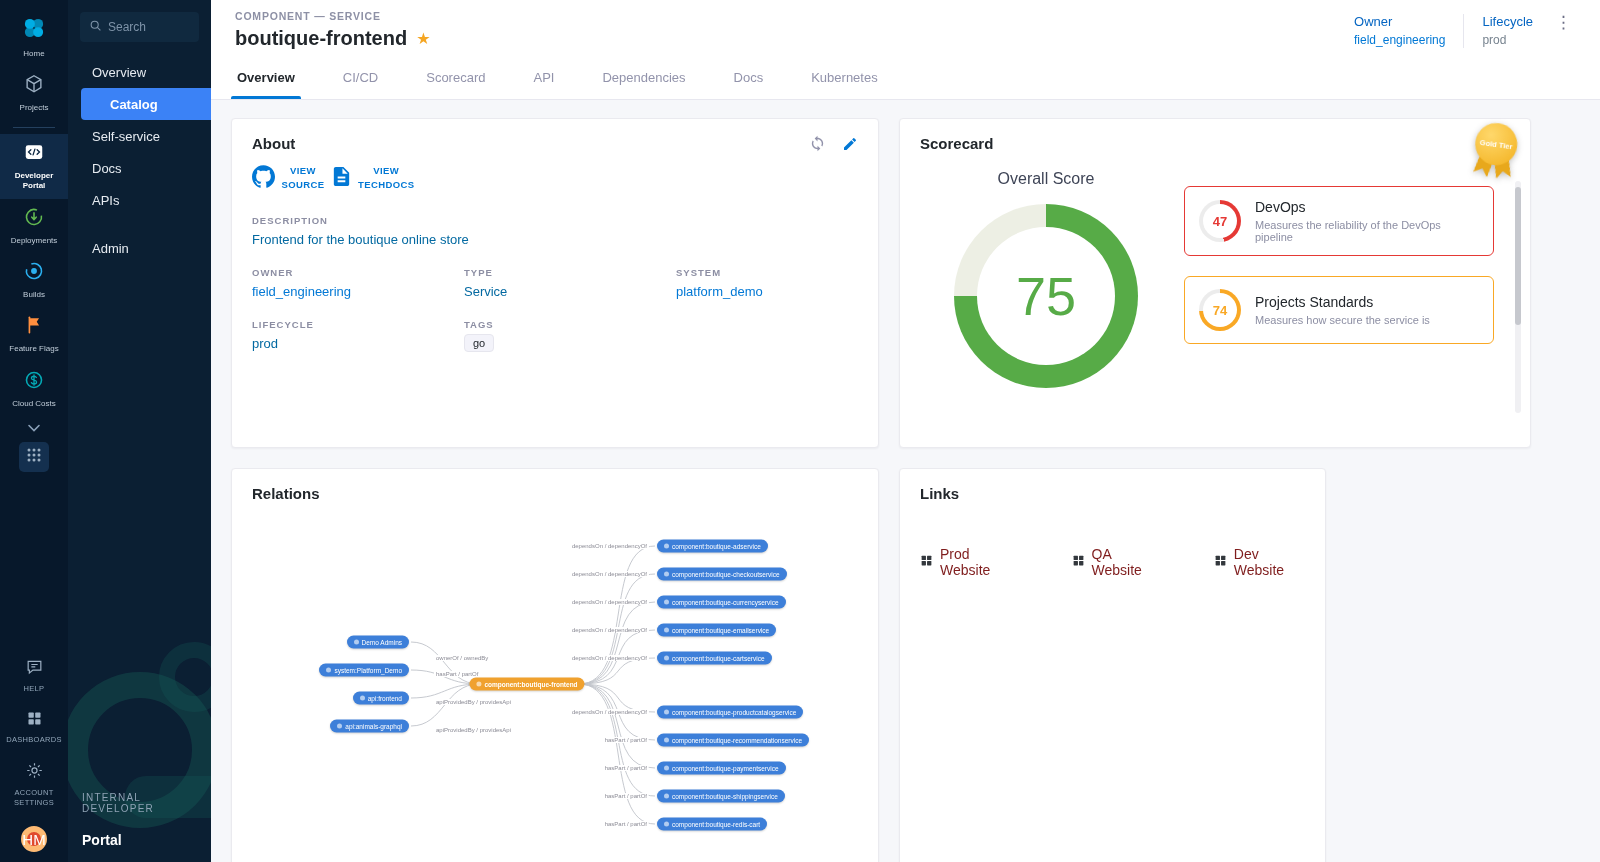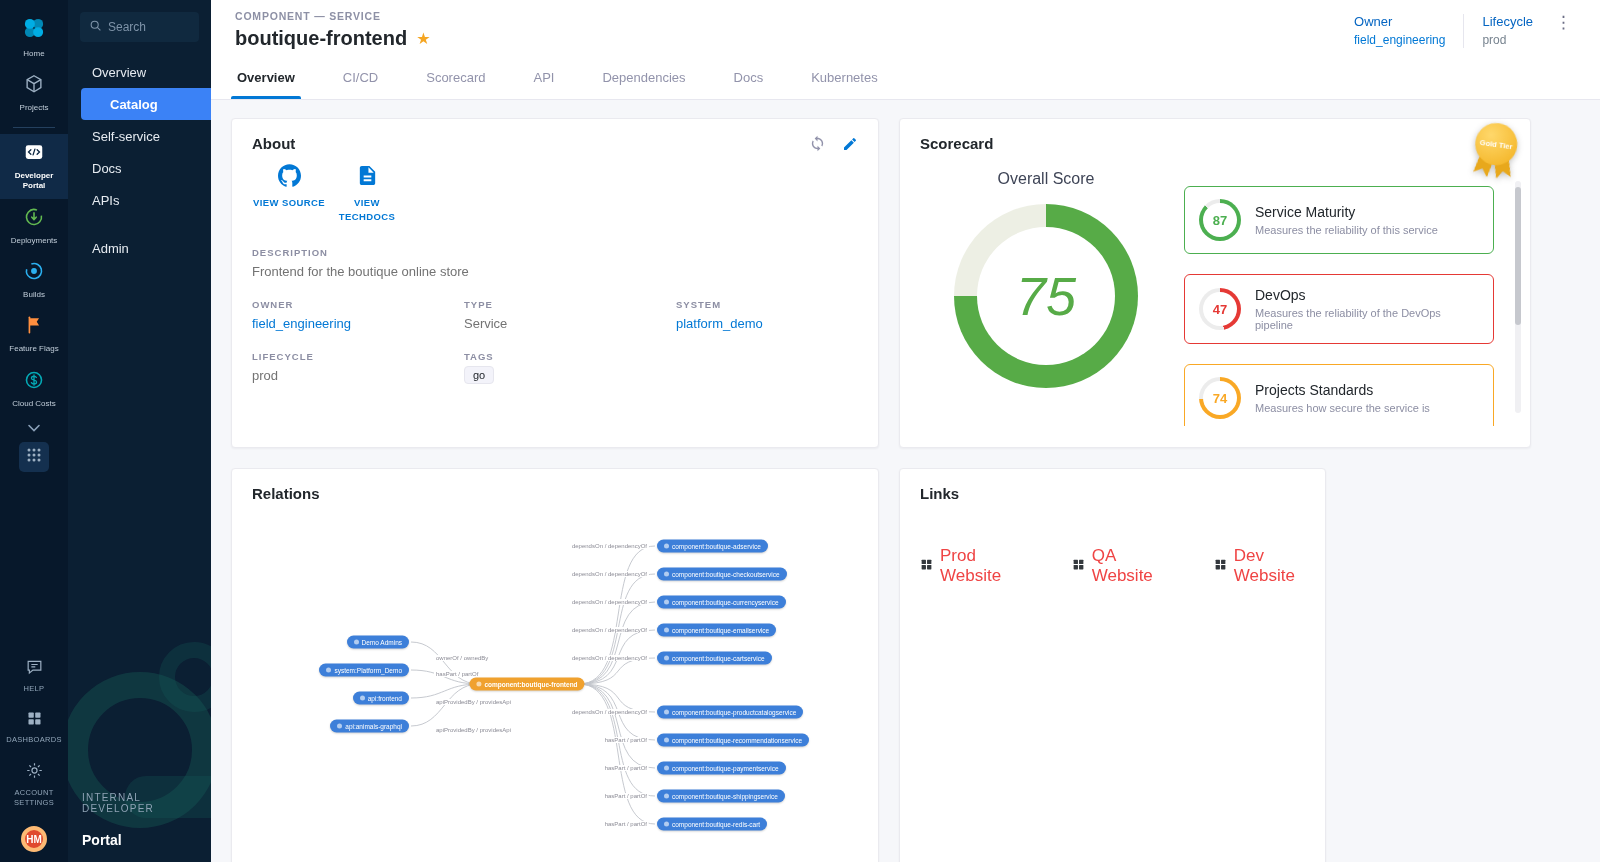--- a/index.html
+++ b/index.html
@@ -12,21 +12,21 @@
   .rail-item{width:100%;display:flex;flex-direction:column;align-items:center;gap:4px;padding:7px 2px;cursor:pointer}
   .ri-label{font-size:8px;color:#C1CDD9;text-align:center;line-height:1.3;max-width:62px}
   .rail-item.active{background:#102A47}
   .rail-item.active .ri-label{color:#fff;font-weight:bold}
   .rail-divider{width:42px;height:1px;background:#24405E;margin:6px 0}
   .rail-spacer{flex:1}
   .chev{margin:2px 0}
   .module-btn{width:30px;height:30px;border-radius:5px;background:#14304F;display:flex;align-items:center;justify-content:center;margin:4px 0;cursor:pointer}
   .rail-bottom-item{width:100%;display:flex;flex-direction:column;align-items:center;gap:4px;padding:8px 2px;cursor:pointer}
   .rb-label{font-size:7.5px;color:#91A5B8;text-align:center;line-height:1.35;letter-spacing:.3px;max-width:60px}
-  .avatar{width:26px;height:26px;border-radius:50%;background:#E0492E;border:4px solid #fdba74;color:#fff;font-size:10px;font-weight:bold;display:flex;align-items:center;justify-content:center;margin-top:10px;cursor:pointer}
+  .avatar{width:26px;height:26px;border-radius:50%;background:#E0492E;border:6px solid #fdba74;color:#fff;font-size:15px;font-weight:normal;display:flex;align-items:center;justify-content:center;margin-top:10px;cursor:pointer}
 
   
   .subnav{width:143px;background:#0B1F33;position:relative;display:flex;flex-direction:column;flex:none;overflow:hidden}
   .search-box{margin:12px 12px 14px;height:30px;background:#10293F;border-radius:4px;display:flex;align-items:center;gap:6px;padding:0 9px;flex:none}
   .search-box input{background:transparent;border:none;outline:none;color:#CFD9E3;font-size:12px;width:84px;font-family:inherit}
   .search-box input::placeholder{color:#7E93A8}
   .subnav-item{height:32px;display:flex;align-items:center;padding-left:24px;font-size:13px;color:#E6EBF1;cursor:pointer;flex:none}
   .subnav-item.active{background:#3b82f6;color:#fff;margin-left:13px;padding-left:29px;border-radius:4px 0 0 4px;font-weight:bold}
   .subnav-gap{height:16px;flex:none}
   .pattern{position:absolute;bottom:0;left:0;right:0;height:250px;pointer-events:none;overflow:hidden}
@@ -63,24 +63,24 @@
   .col-right{flex:1;display:flex;flex-direction:column;gap:20px}
   .card{background:#fff;border:1px solid #EAEAEF;border-radius:4px;box-shadow:0 1px 2px rgba(40,41,61,.05)}
   .card-title{font-size:15px;font-weight:bold;color:#22272C}
 
   
   .about-card{height:330px;padding:16px 20px}
   .about-head{display:flex;justify-content:space-between;align-items:center}
   .about-actions{display:flex;gap:16px;align-items:center}
   .icon-btn{cursor:pointer;display:flex}
   .quick-links{display:flex;gap:4px;margin-top:12px}
-  .quick-link{width:74px;display:flex;flex-direction:column;align-items:center;gap:5px;cursor:pointer}
+  .quick-link{width:74px;display:flex;flex-direction:row;align-items:center;gap:5px;cursor:pointer}
   .quick-link-label{font-size:9.5px;font-weight:bold;color:#0278D5;letter-spacing:.4px;text-align:center;line-height:1.5}
   .field-label{font-size:9.5px;color:#8C8EA3;letter-spacing:1px;font-weight:bold}
-  .field-value{font-size:13px;color:#737373;margin-top:6px}
+  .field-value{font-size:13px;color:#0369a1;margin-top:6px}
   .field-value.link{color:#0278D5;cursor:pointer}
   .about-desc{margin-top:22px}
   .about-grid{margin-top:20px;display:grid;grid-template-columns:212px 212px 1fr;row-gap:20px}
   .tag-chip{display:inline-block;background:#F3F3FA;border:1px solid #E6E6EE;border-radius:4px;padding:2px 8px;font-size:11px;color:#22272C;margin-top:4px}
 
   
   .scorecard-card{height:330px;width:632px;padding:16px 20px;position:relative}
   .sc-body{display:flex;margin-top:2px}
   .sc-left{width:252px;display:flex;flex-direction:column;align-items:center;flex:none}
   .overall-label{font-size:16px;color:#3E4456;margin-top:16px}
@@ -108,21 +108,21 @@
   .graph svg{position:absolute;inset:0}
   .gnode{position:absolute;display:flex;align-items:center;gap:3px;background:#3D7FD9;color:#fff;font-size:6.5px;padding:3px 7px;border-radius:9px;white-space:nowrap;box-shadow:0 1px 2px rgba(0,0,0,.18);cursor:pointer;z-index:1}
   .gnode.center{font-weight:bold}
   .gdot{width:5px;height:5px;border-radius:50%;background:rgba(255,255,255,.6);flex:none}
   .glabel{position:absolute;transform:translateY(-50%);font-size:6px;color:#8B8B95;background:#fff;padding:0 2px;white-space:nowrap;z-index:0}
 
   
   .links-card{width:427px;height:430px;padding:16px 20px}
   .links-row{display:flex;gap:56px;margin-top:44px}
   .link-item{display:flex;align-items:center;gap:7px;cursor:pointer}
-  .link-label{font-size:17px;color:#ef4444}
+  .link-label{font-size:14px;color:#7f1d1d}
 </style>
 </head>
 <body>
 
 <div class="app">
 
   <nav class="rail">
     <div class="rail-item">
       <span><svg width="26" height="26" viewBox="0 0 24 24">
             <g fill="#00ADE4">
@@ -399,34 +399,25 @@
         <section class="card scorecard-card">
           <h2 class="card-title">Scorecard</h2>
           <div class="tier-badge">
             <div class="ribbon left"></div>
             <div class="ribbon right"></div>
             <div class="medal">Gold Tier</div>
           </div>
           <div class="sc-body">
             <div class="sc-left">
               <div class="overall-label">Overall Score</div>
-              <div class="donut" style="background: conic-gradient(rgb(87, 171, 71) 270deg, rgb(237, 239, 228) 0deg); font-style: italic;">
+              <div class="donut" style="background: conic-gradient(rgb(87, 171, 71) 270deg, rgb(237, 239, 228) 0deg);">
                 <span class="donut-value" style="color: rgb(87, 171, 71);">75</span>
               </div>
             </div>
             <div class="sc-right">
-                <div class="score-item" style="border-color: rgb(76, 175, 80);">
-    <div class="mini-donut" style="background: conic-gradient(rgb(76, 175, 80) 313.2deg, rgb(236, 236, 236) 0deg);">
-      <span class="mini-value" style="color: rgb(76, 175, 80);">87</span>
-    </div>
-    <div>
-      <div class="score-name">Service Maturity</div>
-      <div class="score-desc">Measures the reliability of this service</div>
-    </div>
-  </div>
                 <div class="score-item" style="border-color: rgb(229, 57, 53);">
     <div class="mini-donut" style="background: conic-gradient(rgb(229, 57, 53) 169.2deg, rgb(236, 236, 236) 0deg);">
       <span class="mini-value" style="color: rgb(229, 57, 53);">47</span>
     </div>
     <div>
       <div class="score-name">DevOps</div>
       <div class="score-desc">Measures the reliability of the DevOps pipeline</div>
     </div>
   </div>
                 <div class="score-item" style="border-color: rgb(249, 168, 37);">

